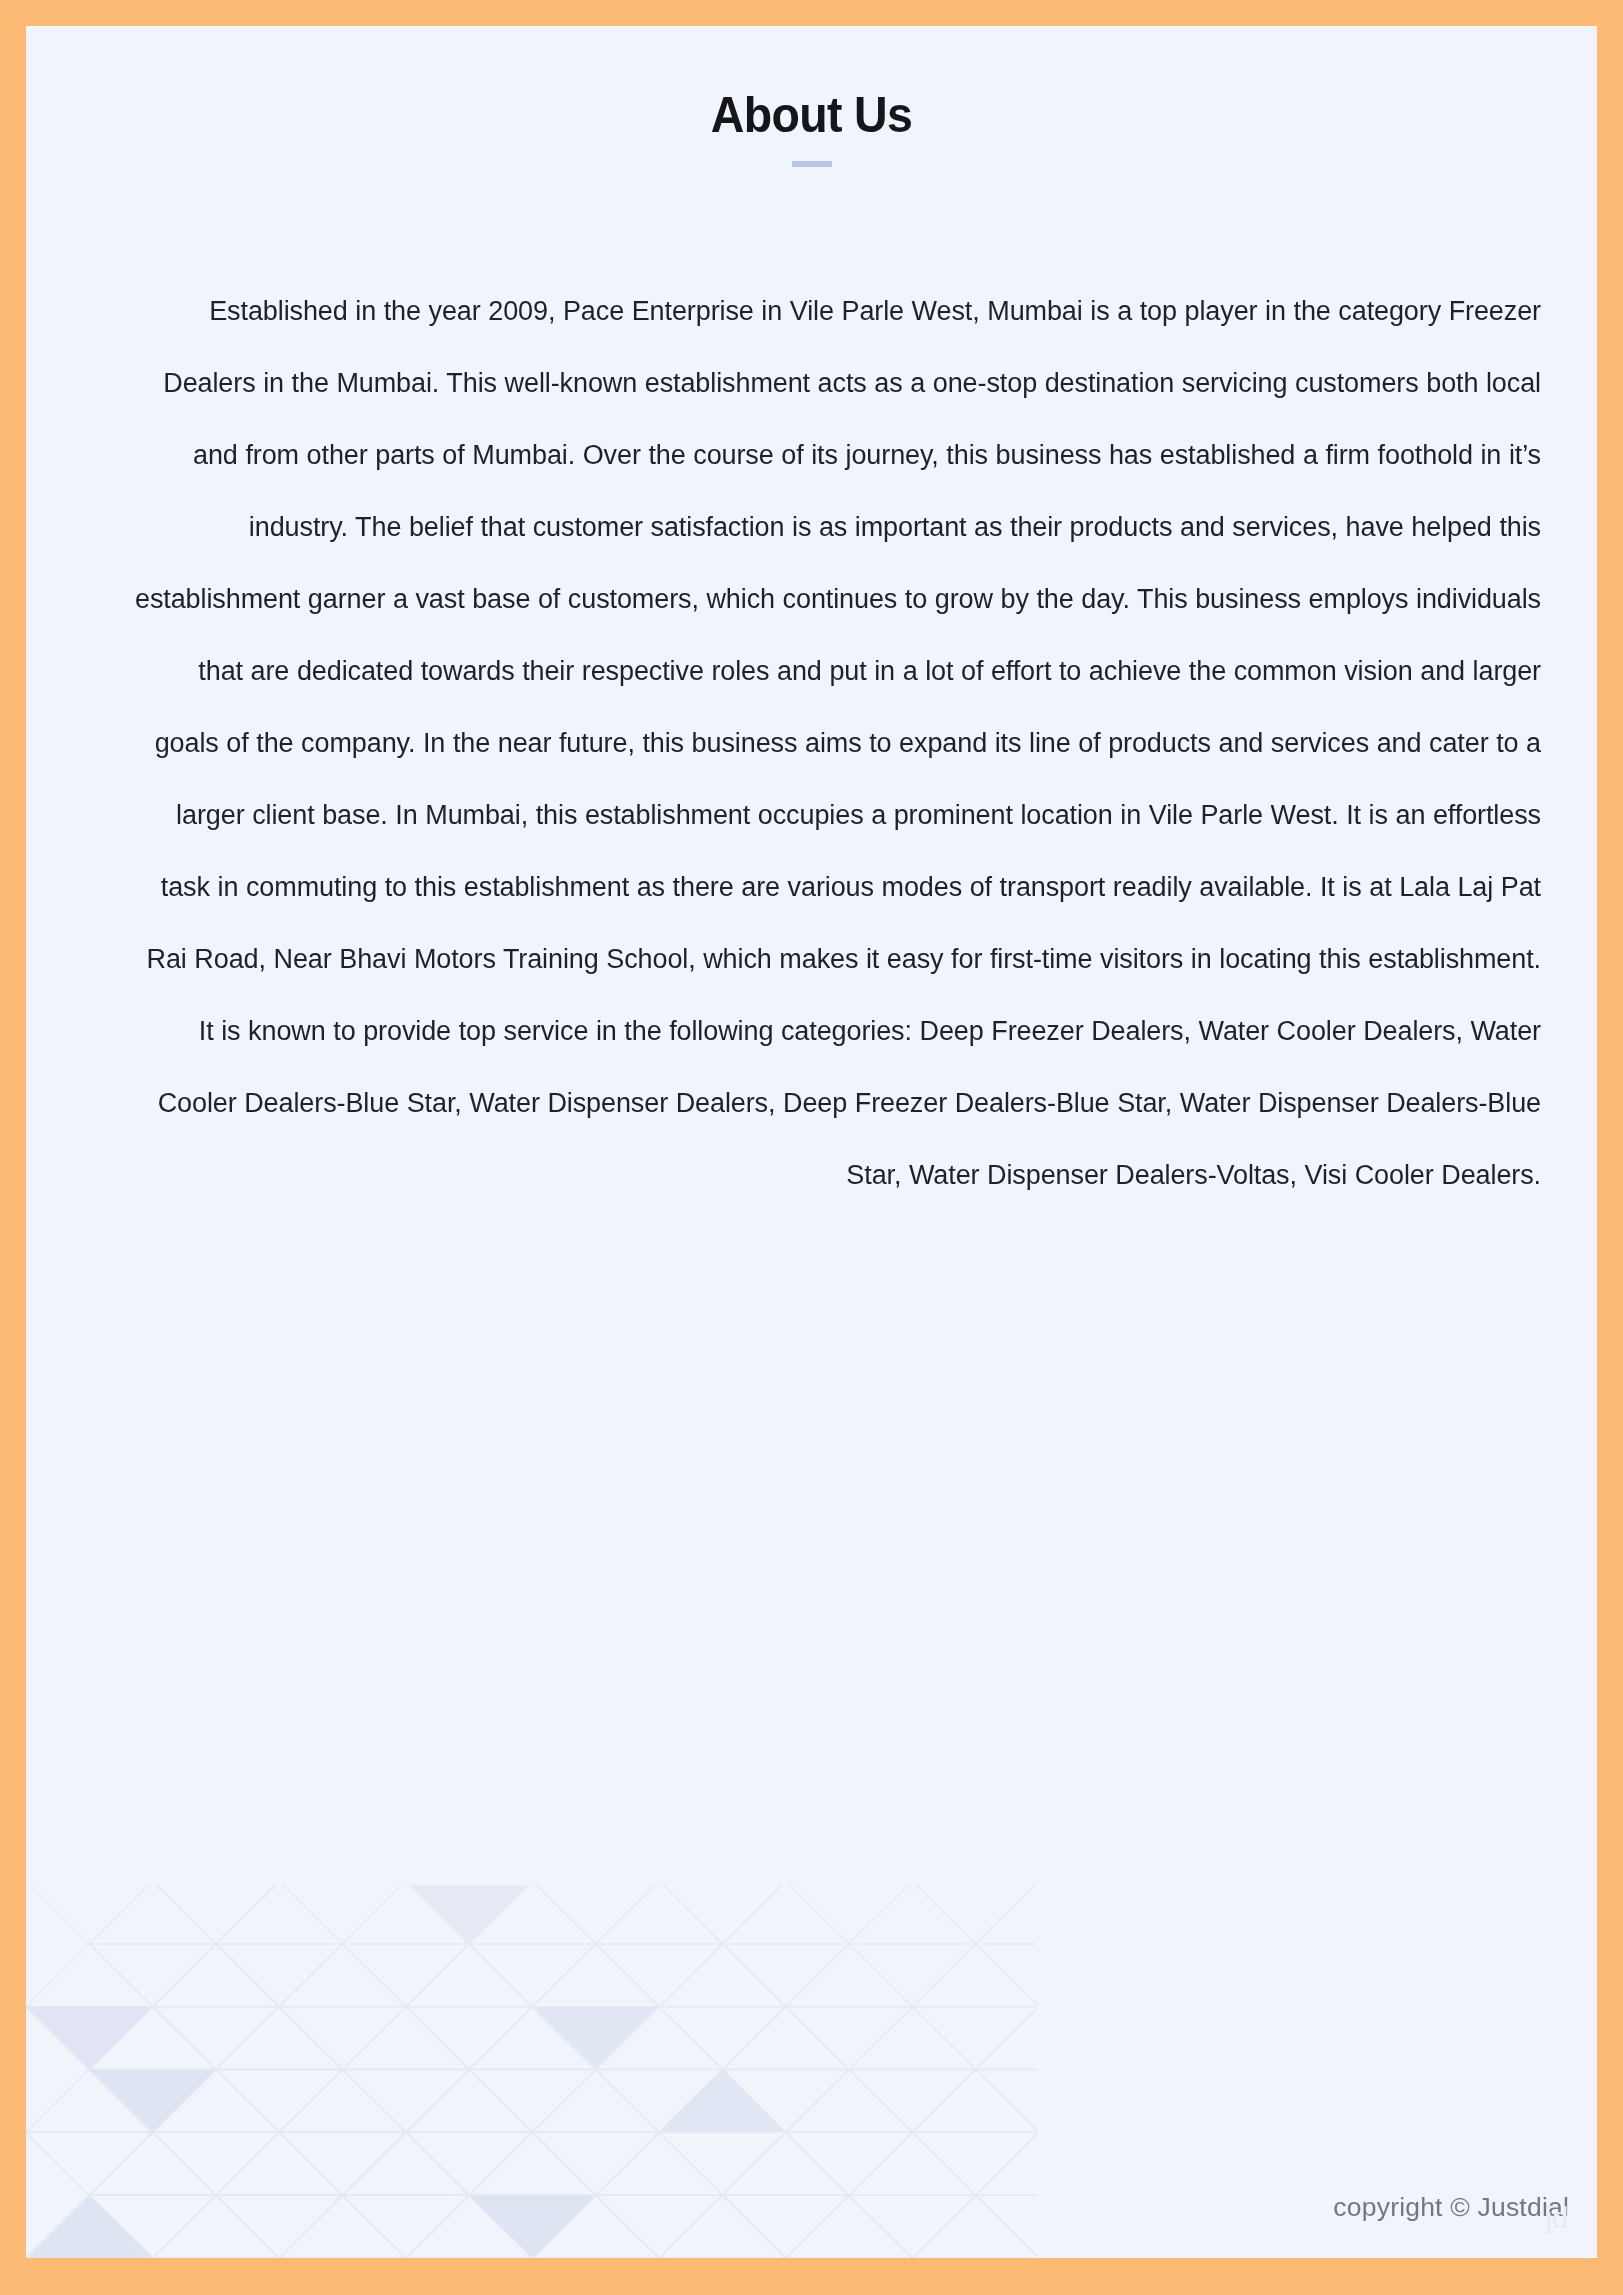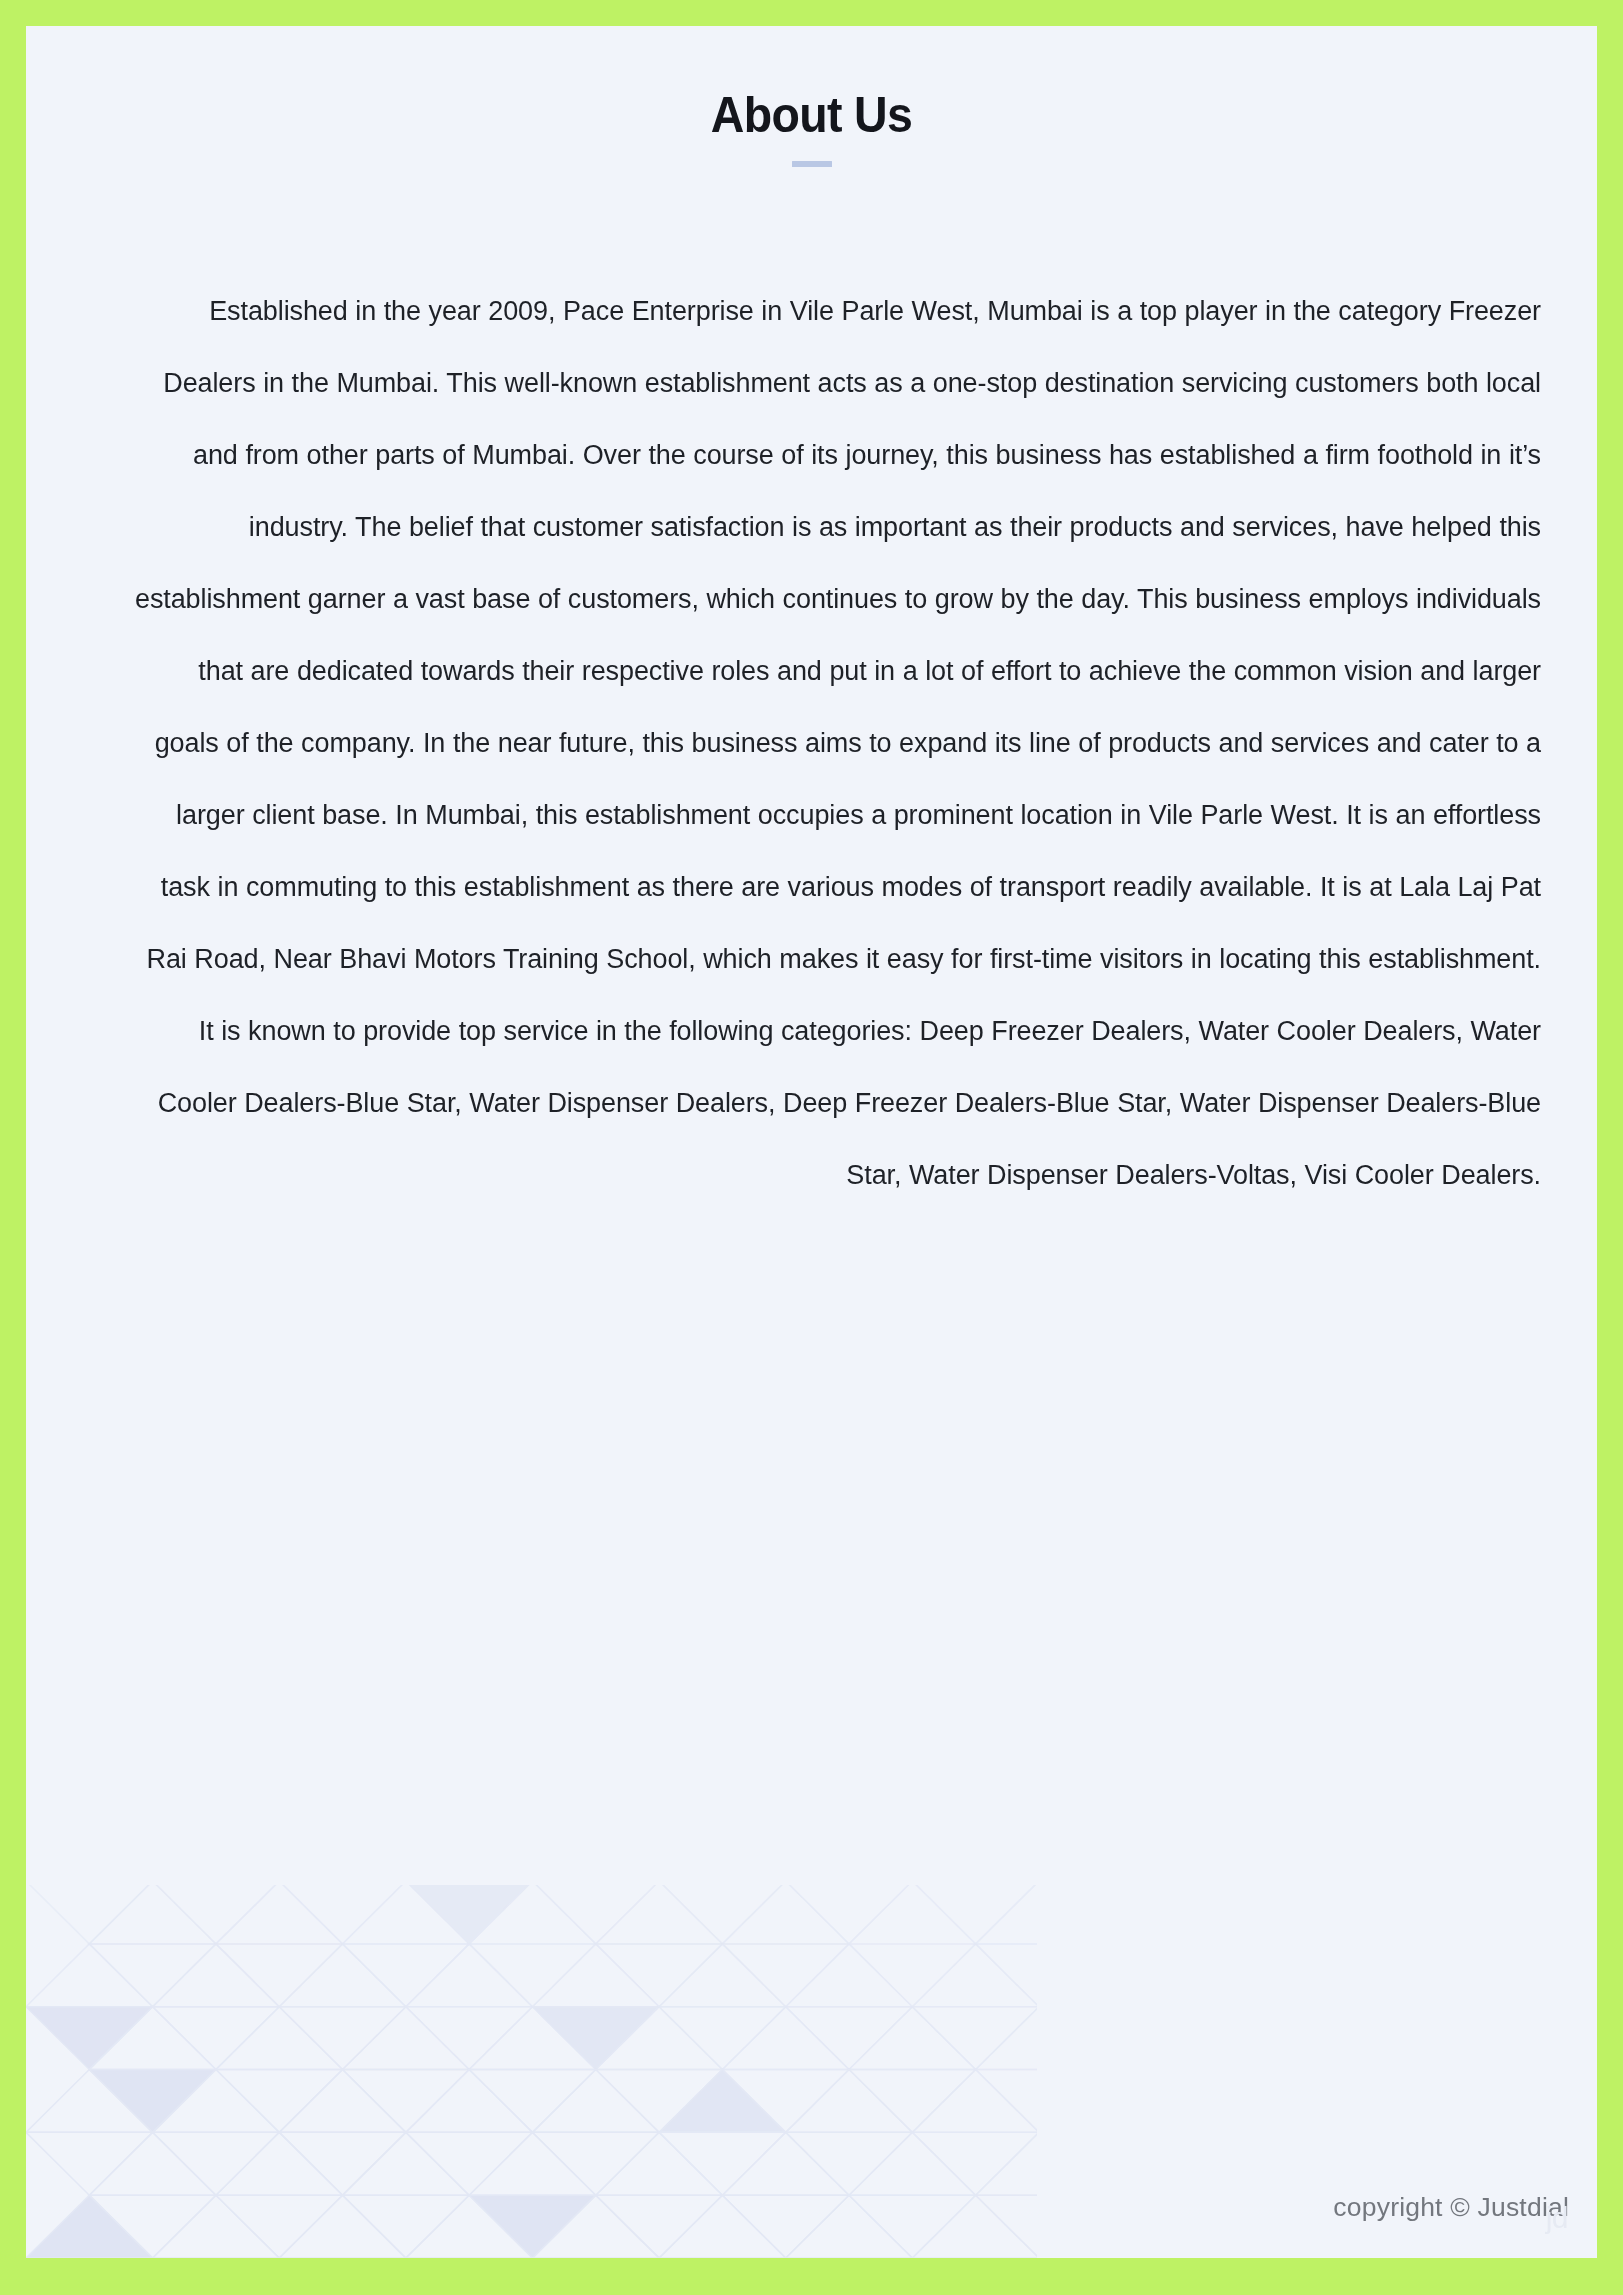--- a/index.html
+++ b/index.html
@@ -13,21 +13,21 @@
     font-family: "Liberation Sans", sans-serif;
     -webkit-font-smoothing: antialiased;
   }
 
   
   .page-frame {
     position: absolute;
     left: 0; top: 0;
     width: 1623px;
     height: 2295px;
-    background: #bef264;
+    background: #fdba74;
     overflow: hidden;
   }
   .page-panel {
     position: absolute;
     left: 26px;
     top: 25.5px;
     width: 1571px;
     height: 2232px;
     background: #f1f4fa;
     overflow: hidden;

